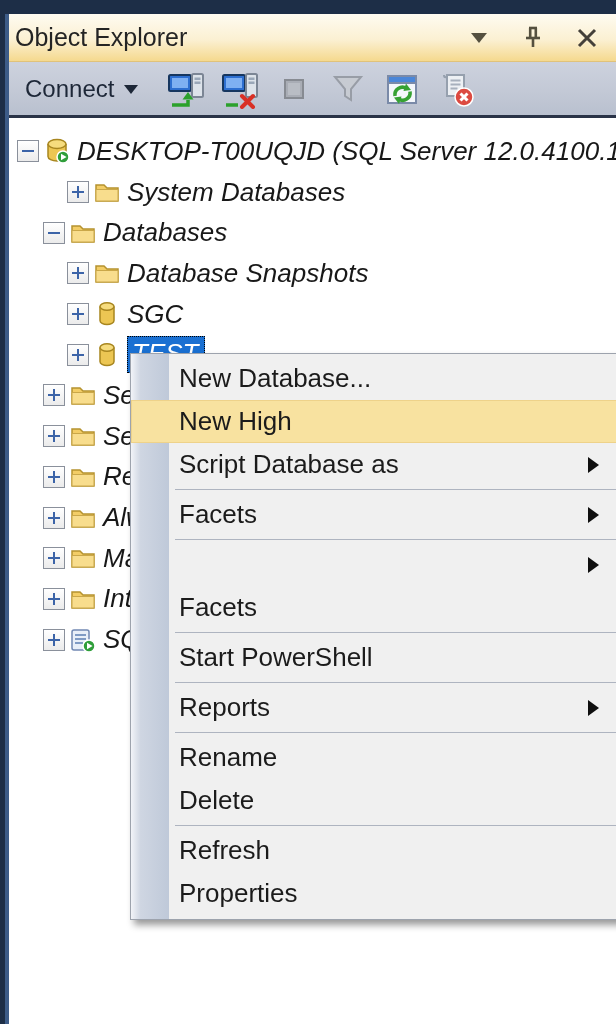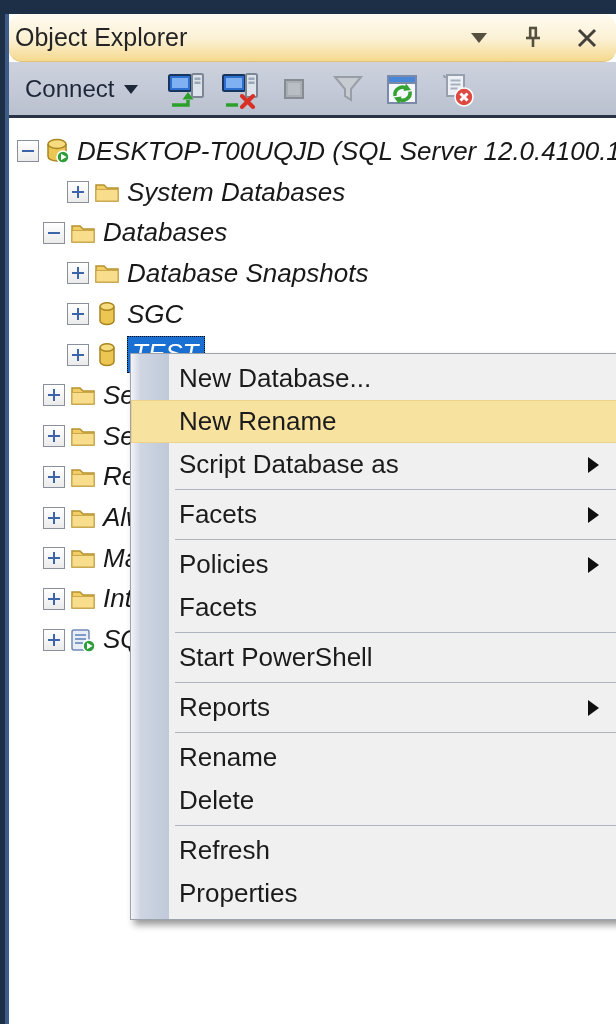--- a/index.html
+++ b/index.html
@@ -7,21 +7,21 @@
   .screen{position:relative;width:616px;height:1024px;overflow:hidden;background:#ffffff;}
 
   
   .top-strip{position:absolute;left:0;top:0;width:616px;height:14px;background:#1d2e47;}
   .edge-dark{position:absolute;left:0;top:0;bottom:0;width:5px;background:#1d2e47;z-index:3;}
   .edge-blue{position:absolute;left:5px;top:14px;bottom:0;width:4px;background:#3d5c88;z-index:3;}
 
   
   .titlebar{position:absolute;left:9px;right:0;top:14px;height:48px;
     background:linear-gradient(#fefbf1 0%,#fbf0d2 55%,#f5d98e 100%);
-    border-bottom:1px solid #e0c27a;display:flex;align-items:center;padding:0 14px 0 6px;z-index:2;border-radius:13px;}
+    border-bottom:1px solid #e0c27a;display:flex;align-items:center;padding:0 14px 0 6px;z-index:2;}
   .titlebar .title{font-size:25px;color:#242424;}
   .tb-icons{margin-left:auto;display:flex;align-items:center;gap:24px;}
   .tb-btn{display:flex;align-items:center;justify-content:center;width:30px;height:30px;cursor:default;}
   .chev{width:0;height:0;border:8px solid transparent;border-top:10px solid #55503f;margin-top:9px;}
 
   
   .toolbar{position:absolute;left:9px;right:0;top:62px;height:56px;
     background:linear-gradient(#cdd2de 0%,#c2c8d5 60%,#b9c0cf 100%);
     border-bottom:3px solid #2a3347;display:flex;align-items:center;padding:0 6px;z-index:2;}
   .connect{display:flex;align-items:center;gap:10px;padding:6px 10px;margin-right:14px;}
@@ -307,36 +307,35 @@
 
   </div>
 
   <div class="menu">
     <div class="menu-gutter"></div>
 
     <div class="mi">
       <span>New Database...</span>
     </div>
     <div class="mi hl">
-      <span>New Rename</span>
+      <span>New High</span>
     </div>
     <div class="mi">
       <span>Script Database as</span>
       <span class="sub"></span>
     </div>
     <div class="msep"></div>
 
     <div class="mi">
       <span>Facets</span>
       <span class="sub"></span>
     </div>
     <div class="msep"></div>
 
     <div class="mi">
-      <span>Policies</span>
       <span class="sub"></span>
     </div>
     <div class="mi">
       <span>Facets</span>
     </div>
     <div class="msep"></div>
 
     <div class="mi">
       <span>Start PowerShell</span>
     </div>

